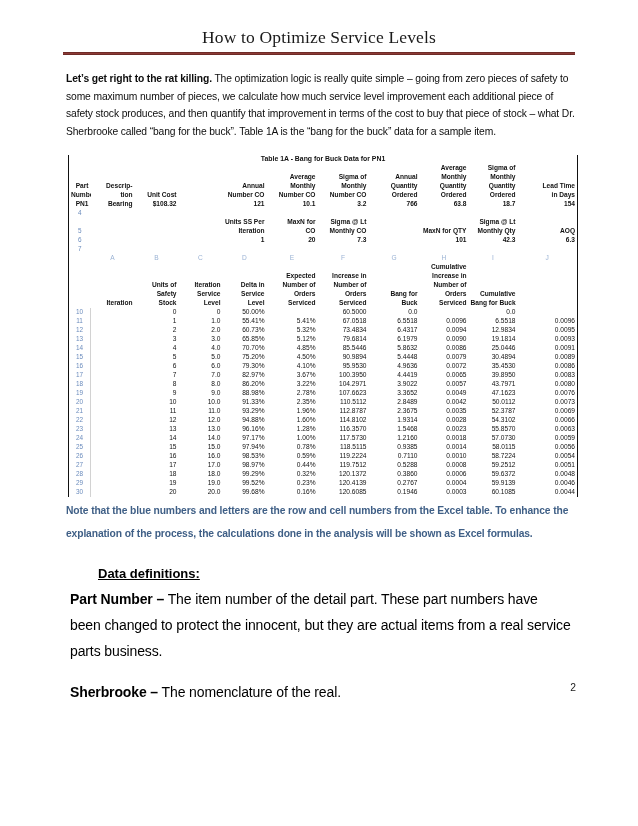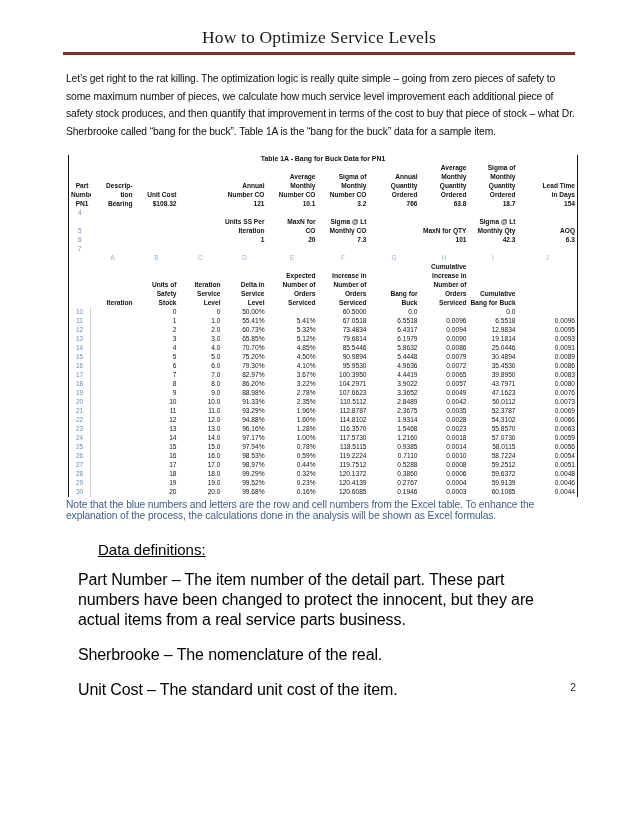--- a/index.html
+++ b/index.html
@@ -51,40 +51,41 @@
     padding: 0 63px 0 66px;
   }
   p.para {
     font-size: 10.3px;
     line-height: 17.6px;
     margin: 15px 0 0 0;
     text-align: left;
     color: #0d0d0d;
     letter-spacing: -0.12px;
   }
-  .b { font-weight: normal; }
+  .b { font-weight: bold; }
   .note {
     color: #3f5f86;
     font-size: 10.3px;
-    line-height: 11px;
+    line-height: 23px;
     margin: 2px 0 0 0;
     letter-spacing: -0.12px;
+    font-weight: bold;
   }
   .defs-head {
-    font-size: 15px;
-    font-weight: normal;
+    font-size: 13px;
+    font-weight: bold;
     text-decoration: underline;
     margin: 20px 0 0 0;
     line-height: 17.6px;
     padding-left: 32px;
   }
   .def {
-    font-size: 16px;
-    line-height: 20px;
-    margin: 12px;
+    font-size: 14px;
+    line-height: 26px;
+    margin: 4px;
     letter-spacing: -0.12px;
   }
   .def.spaced { margin-top: 15px; }
 
   .page-number {
     position: absolute;
     right: 62px;
     bottom: 34px;
     font-size: 10.3px;
     color: #1a1a1a;
@@ -687,18 +688,17 @@
     </div>
 
     <p class="note">Note that the blue numbers and letters are the row and cell numbers from the Excel table.  To enhance the explanation of the process, the calculations done in the analysis will be shown as Excel formulas.</p>
 
     <p class="defs-head">Data definitions:</p>
 
     <p class="def"><span class="b">Part Number –</span><span> The item number of the detail part.  These part numbers have been changed to protect the innocent, but they are actual items from a real service parts business.</span></p>
 
     <p class="def spaced"><span class="b">Sherbrooke –</span><span> The nomenclature of the real.</span></p>
 
-    <p class="def spaced"><span class="b">Unit Cost –</span><span> The standard unit cost of the item.</span></p>
 
   </div>
 
   <div class="page-number">2</div>
 </div>
 
 </body></html>

